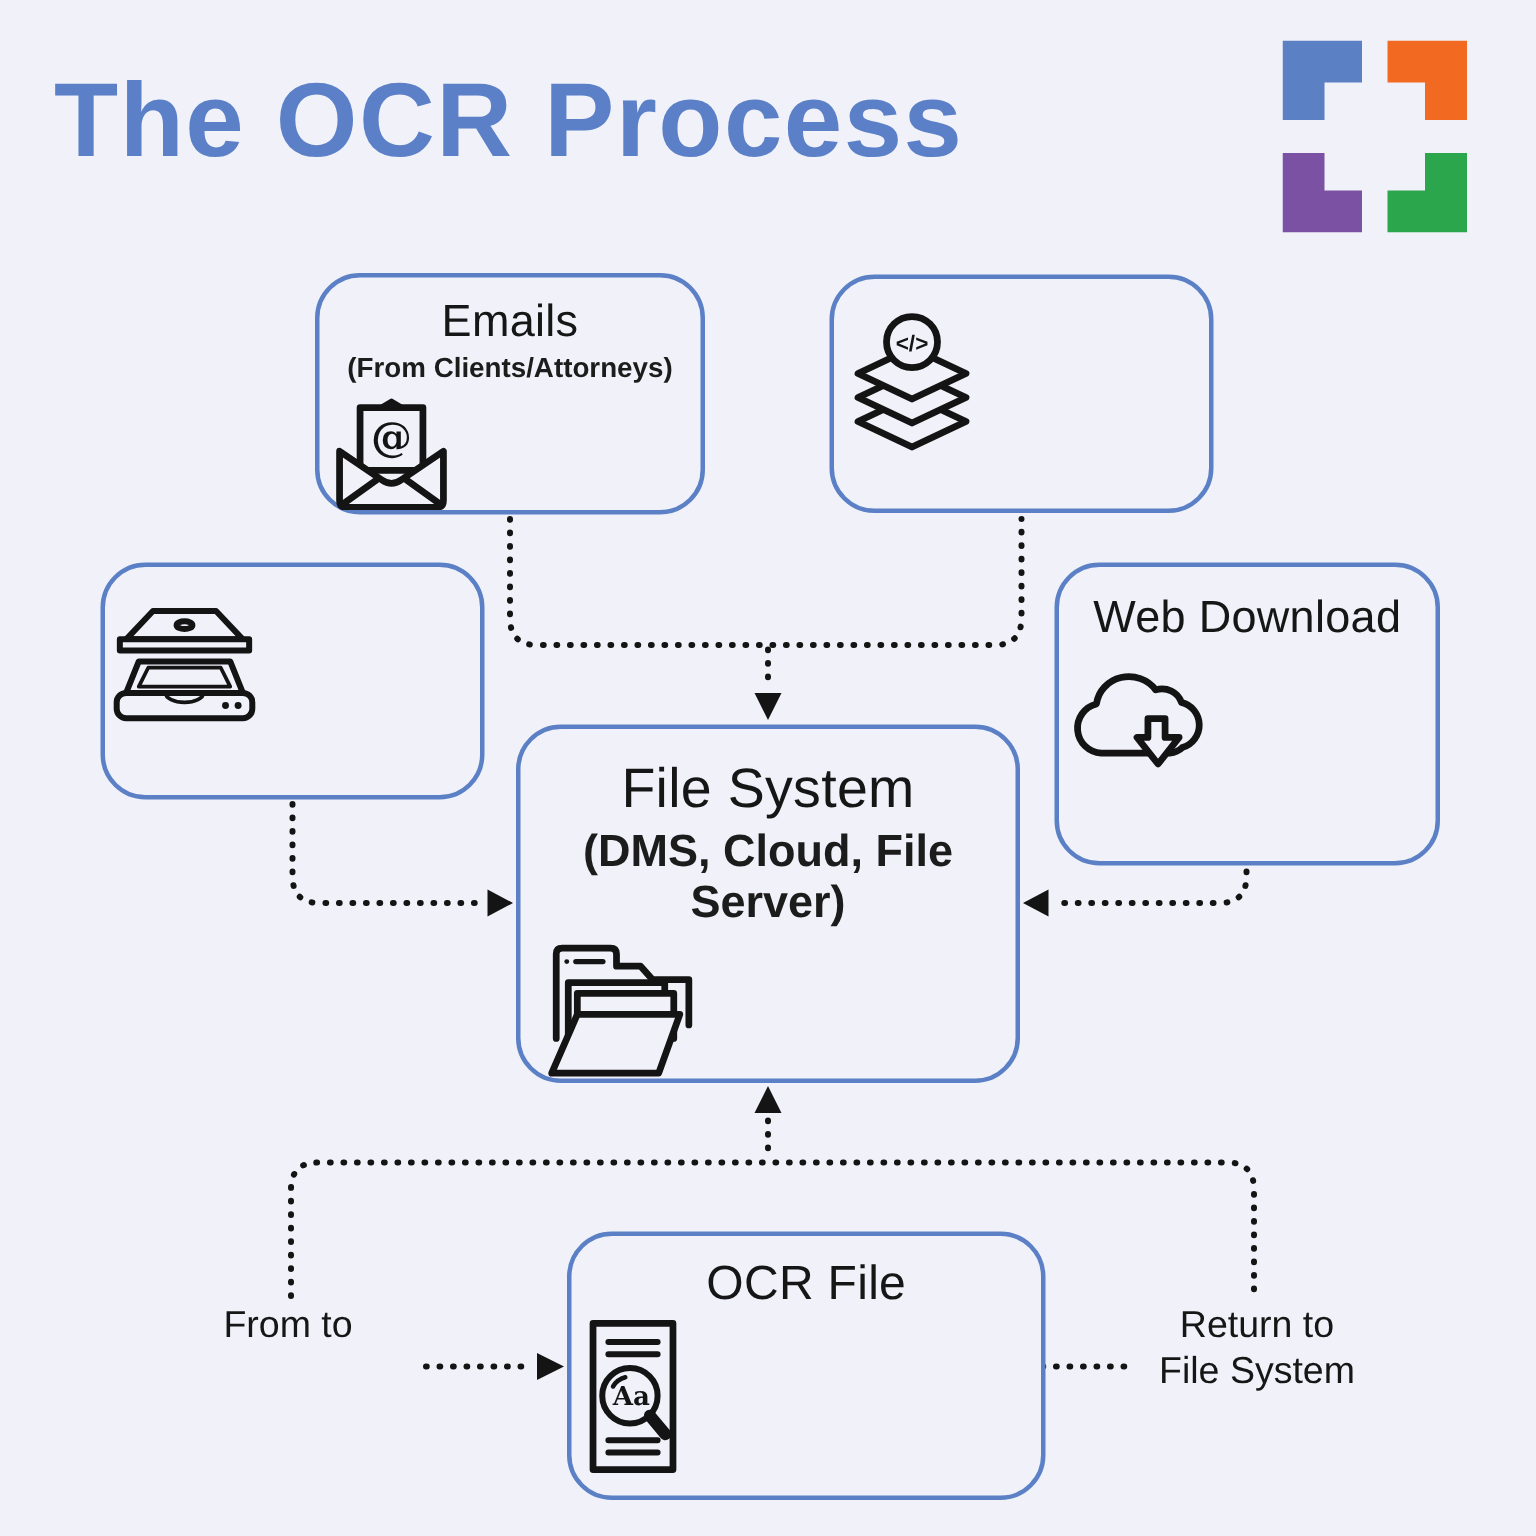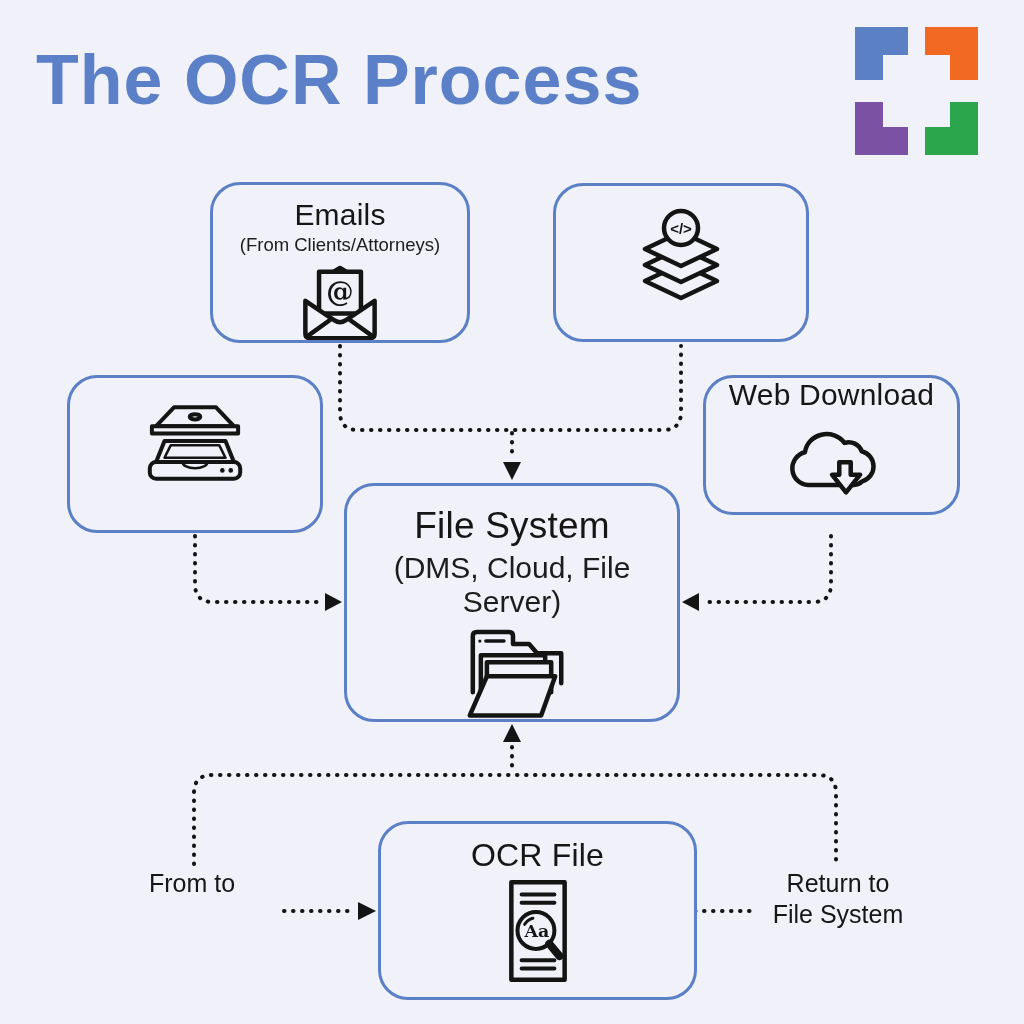--- a/index.html
+++ b/index.html
@@ -13,24 +13,24 @@
     position:absolute;left:36px;top:40px;margin:0;
     font-size:70px;font-weight:600;letter-spacing:1px;
     color:#5c80c8;
   }
   .logo{position:absolute;left:855px;top:27px;}
   .wires{position:absolute;left:0;top:0;pointer-events:none;z-index:1;}
   .box{
     position:absolute;box-sizing:border-box;
     border:3.5px solid #5b80c5;border-radius:30px;
     background:#f0f1f9;z-index:2;
-    display:flex;flex-direction:column;align-items:center;
+    display:flex;flex-direction:column;
   }
   .box-title{color:#161616;font-weight:500;letter-spacing:.2px;line-height:1.15;text-align:center;}
-  .box-sub{color:#1c1c1c;font-weight:400;text-align:center;}
+  .box-sub{color:#1c1c1c;font-weight:700;text-align:center;}
   .side-label{
     position:absolute;z-index:2;width:220px;text-align:center;
     color:#161616;font-size:25px;line-height:31px;font-weight:500;
   }
   .ic{display:block;}
   .ic *{vector-effect:non-scaling-stroke;}
 </style>
 </head>
 <body>
 
@@ -100,21 +100,21 @@
         <path d="M21,38 L79,38 L87,58 L13,58 Z"></path>
         <path d="M27,42 L73,42 L79,54 L21,54 Z" stroke-width="2.5" fill="none"></path>
         <rect x="7" y="58" width="86" height="16" rx="6"></rect>
         <path d="M38,58 a12,6 0 0 0 24,0" fill="none" stroke-width="2.5"></path>
         <circle cx="76" cy="66" r="2.2" fill="#141414" stroke="none"></circle>
         <circle cx="84" cy="66" r="2.2" fill="#141414" stroke="none"></circle>
       </g>
     </svg>
   </div>
 
-  <div class="box" style="left:703px;top:375px;width:257px;height:140px;">
+  <div class="box" style="left:703px;top:375px;width:257px;height:202px;padding-top:17px;">
     <div class="box-title" style="font-size:30px;">Web Download</div>
     <svg class="ic" width="104" height="86" viewBox="0 0 100 82" style="margin-top:2px;">
       <g fill="none" stroke="#141414" stroke-width="4.5" stroke-linejoin="round" stroke-linecap="round">
         <path d="M27,67 A16,16 0 0 1 24,35.5 A21,20 0 0 1 62,26.5 A13,12.5 0 0 1 78.5,34.5 A15,15 0 0 1 79,63.5 Q76,66.5 71,67 L27,67 Z"></path>
         <path d="M57,45 h11 v12 h9 L63.5,74 L50,57 h7 z" fill="#f0f1f9"></path>
       </g>
     </svg>
   </div>
 
   <div class="box" style="left:344px;top:483px;width:336px;height:239px;padding-top:19px;">

